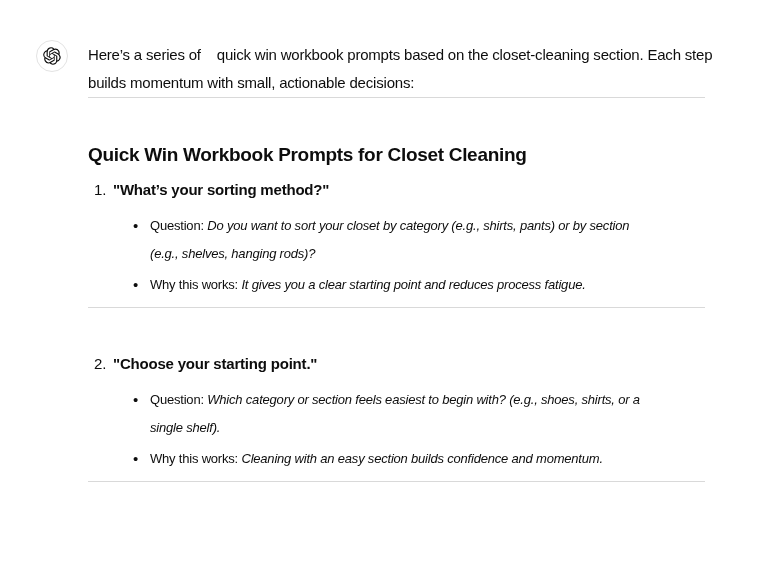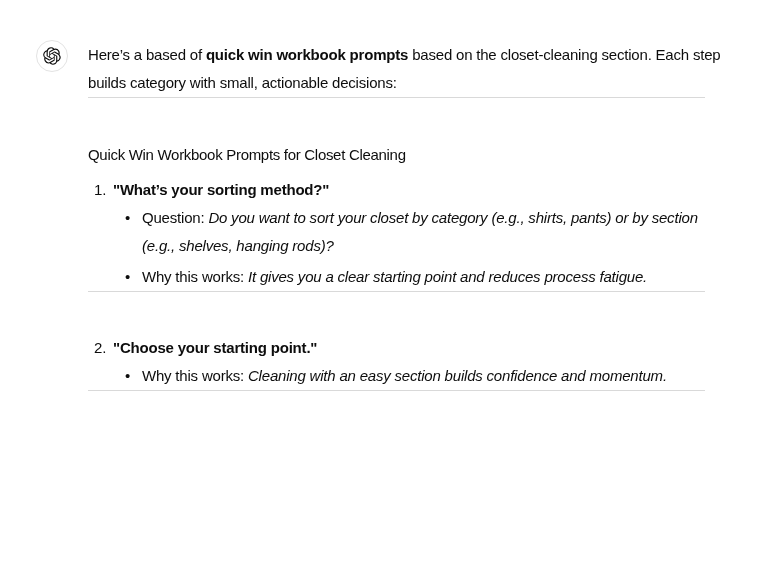--- a/index.html
+++ b/index.html
@@ -19,40 +19,40 @@
     width: 32px; height: 32px;
     border: 1px solid #e3e3e3; border-radius: 50%;
     background: #ffffff;
     display: flex; align-items: center; justify-content: center;
   }
   .avatar svg { width: 18px; height: 18px; fill: #0d0d0d; }
 
   .content { margin-left: 88px; width: 617px; padding-top: 41px; }
 
   .intro { margin: 0; font-size: 15px; line-height: 28px; }
-  .intro strong { font-weight: 700; }
+  .intro strong { font-weight: 400; margin-left: 12px; }
 
   hr.divider { border: 0; border-top: 1px solid #d9d9d9; margin: 0; }
   .hr-1 { margin-top: 31px; }
   .hr-2 { margin-top: 34px; }
   .hr-3 { margin-top: 31px; }
 
   .heading {
     margin: 43px 0 0 0;
-    font-size: 15px; line-height: 28px;
-    font-weight: 400; letter-spacing: -0.3px;
+    font-size: 19px; line-height: 28px;
+    font-weight: 700; letter-spacing: -0.3px;
   }
 
   .oli { position: relative; padding-left: 25px; font-size: 15px; line-height: 28px; }
   .oli-1 { margin-top: 7px; }
   .oli-2 { margin-top: 42px; }
   .oli .num { position: absolute; left: 6px; font-weight: 400; }
   .oli .oli-title { font-weight: 700; }
 
-  ul.bullets { list-style: none; margin: 0; padding: 0 0 0 54px; font-size: 15px; }
+  ul.bullets { list-style: none; margin: 8px; padding: 0 0 0 54px; font-size: 13px; }
   .bullets-1 { margin-top: 7px; }
   .bullets-2 { margin-top: 6px; }
   ul.bullets li { position: relative; line-height: 28px; }
   ul.bullets li + li { margin-top: 3px; }
   ul.bullets li::before {
     content: "\2022";
     position: absolute; left: -17px; top: 0;
     font-size: 15px; line-height: 28px; color: #0d0d0d;
   }
   .line { white-space: nowrap; }
@@ -64,21 +64,21 @@
 <div class="message">
 
   <div class="avatar">
     <svg viewBox="0 0 41 41" xmlns="http://www.w3.org/2000/svg" aria-hidden="true">
       <path d="M37.532 16.87a9.963 9.963 0 0 0-.856-8.184 10.078 10.078 0 0 0-10.855-4.835A9.964 9.964 0 0 0 18.306.5a10.079 10.079 0 0 0-9.614 6.977 9.967 9.967 0 0 0-6.664 4.834 10.08 10.08 0 0 0 1.24 11.817 9.965 9.965 0 0 0 .856 8.185 10.079 10.079 0 0 0 10.855 4.835 9.965 9.965 0 0 0 7.516 3.35 10.078 10.078 0 0 0 9.617-6.981 9.967 9.967 0 0 0 6.663-4.834 10.079 10.079 0 0 0-1.243-11.813ZM22.498 37.886a7.474 7.474 0 0 1-4.799-1.735c.061-.033.168-.091.237-.134l7.964-4.6a1.294 1.294 0 0 0 .655-1.134V19.054l3.366 1.944a.12.12 0 0 1 .066.092v9.299a7.505 7.505 0 0 1-7.49 7.496ZM6.392 31.006a7.471 7.471 0 0 1-.894-5.023c.06.036.162.099.237.141l7.964 4.6a1.297 1.297 0 0 0 1.308 0l9.724-5.614v3.888a.12.12 0 0 1-.048.103l-8.051 4.649a7.504 7.504 0 0 1-10.24-2.744ZM4.297 13.62A7.469 7.469 0 0 1 8.2 10.333c0 .068-.004.19-.004.274v9.201a1.294 1.294 0 0 0 .654 1.132l9.723 5.614-3.366 1.944a.12.12 0 0 1-.114.01L7.04 23.856a7.504 7.504 0 0 1-2.743-10.237Zm27.658 6.437-9.724-5.615 3.367-1.943a.121.121 0 0 1 .113-.01l8.052 4.648a7.498 7.498 0 0 1-1.158 13.528v-9.476a1.293 1.293 0 0 0-.65-1.132Zm3.35-5.043c-.059-.037-.162-.099-.236-.141l-7.965-4.6a1.298 1.298 0 0 0-1.308 0l-9.723 5.614v-3.888a.12.12 0 0 1 .048-.103l8.05-4.645a7.497 7.497 0 0 1 11.135 7.763Zm-21.063 6.929-3.367-1.944a.12.12 0 0 1-.065-.092v-9.299a7.497 7.497 0 0 1 12.293-5.756 6.94 6.94 0 0 0-.236.134l-7.965 4.6a1.294 1.294 0 0 0-.654 1.132l-.006 11.225Zm1.829-3.943 4.33-2.501 4.332 2.5v5l-4.331 2.5-4.331-2.5Z"></path>
     </svg>
   </div>
 
   <div class="content">
 
-    <p class="intro"><span class="line"><span>Here’s a based of </span><strong>quick win workbook prompts</strong><span> based on the closet-cleaning section. Each step</span></span><br><span class="line">builds category with small, actionable decisions:</span></p>
+    <p class="intro"><span class="line"><span>Here’s a series of </span><strong>quick win workbook prompts</strong><span> based on the closet-cleaning section. Each step</span></span><br><span class="line">builds momentum with small, actionable decisions:</span></p>
 
     <hr class="divider hr-1">
 
     <h3 class="heading">Quick Win Workbook Prompts for Closet Cleaning</h3>
 
     <div class="oli oli-1">
       <span class="num">1.</span>
       <span class="oli-title">"What’s your sorting method?"</span>
     </div>
 
@@ -88,19 +88,20 @@
     </ul>
 
     <hr class="divider hr-2">
 
     <div class="oli oli-2">
       <span class="num">2.</span>
       <span class="oli-title">"Choose your starting point."</span>
     </div>
 
     <ul class="bullets bullets-2">
+      <li><span class="line"><span class="blabel">Question: </span><em><span class="line">Which category or section feels easiest to begin with? (e.g., shoes, shirts, or a</span></em></span><br><em><span class="line">single shelf).</span></em></li>
       <li><span class="line"><span class="blabel">Why this works: </span><em><span class="line">Cleaning with an easy section builds confidence and momentum.</span></em></span></li>
     </ul>
 
     <hr class="divider hr-3">
 
   </div>
 </div>
 
 </body></html>

